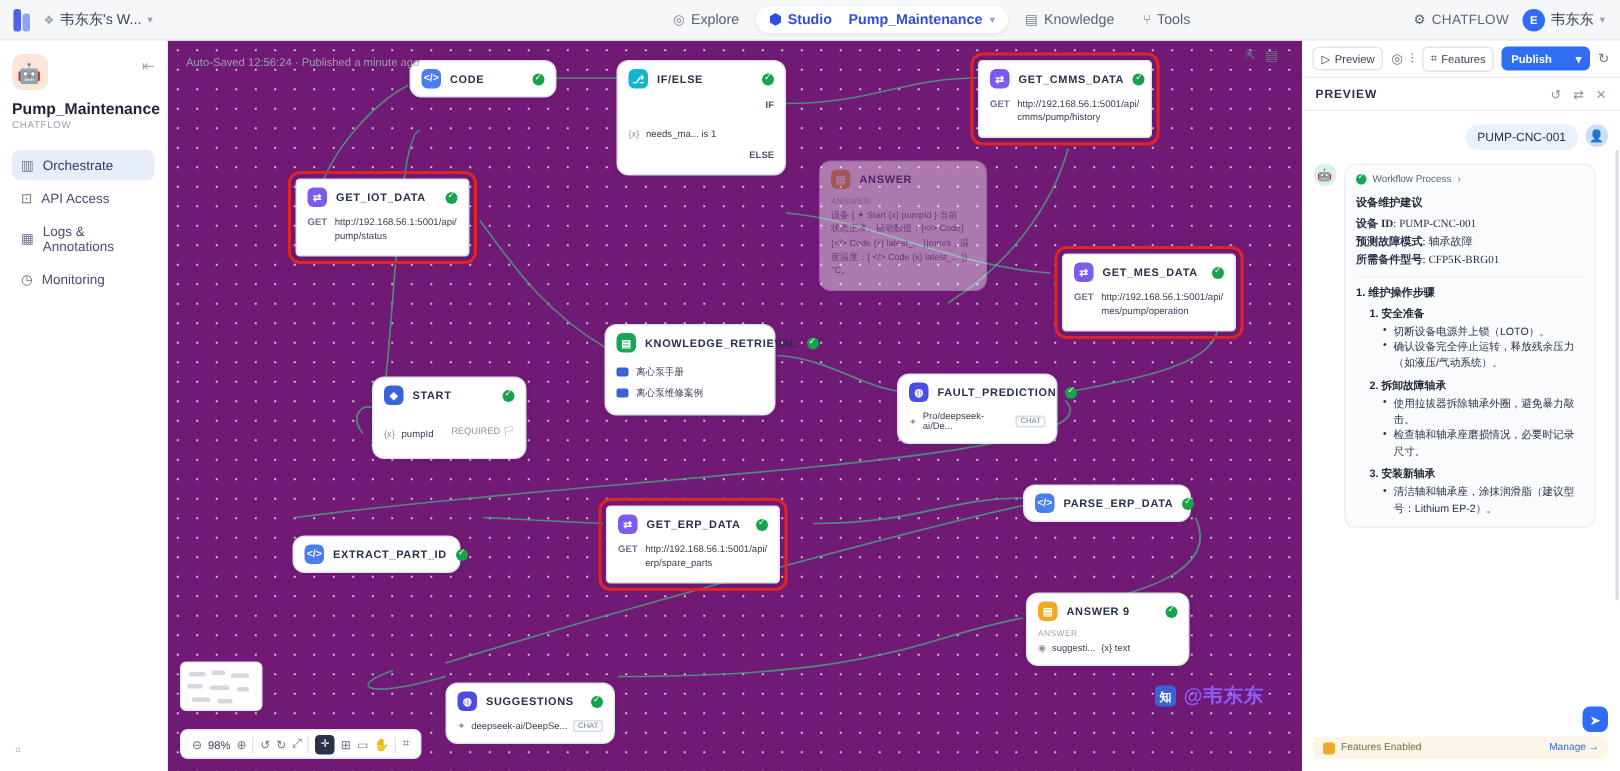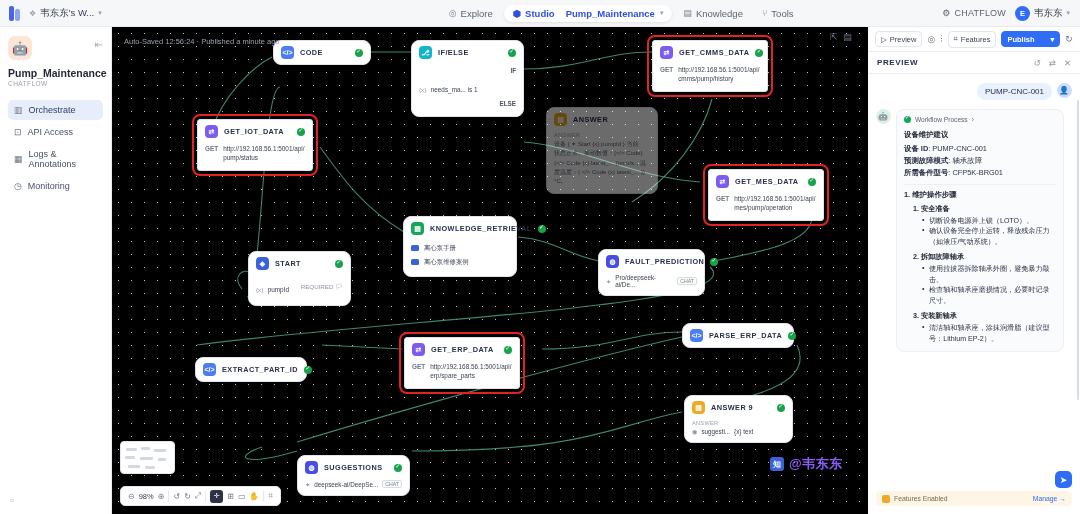--- a/index.html
+++ b/index.html
@@ -71,21 +71,21 @@
   }
   .sb-item.active { background:#e8edfb; color:#2d3e6e; }
   .sb-item .si { font-size:9px; color:#6d7siz; color:#6c7governor; }
   .sb-item .si { font-size:9px; color:#6b7governor; }
   .sb-item .si { font-size:9px; color:#6c7589; }
   .sb-foot { position:absolute; bottom:8px; left:10px; font-size:11px; color:#b6bcc8; }
 
   
   .canvas {
     position:absolute; top:27px; left:112px; width:756px; height:487px;
-    background:#000000; overflow:hidden;
+    background:#701a75; overflow:hidden;
   }
   .canvas::before{
     content:""; position:absolute; inset:0;
     background-image:radial-gradient(#dfe2e9 0.7px, transparent 0.7px);
     background-size:13px 13px; opacity:.85;
   }
   .autosave {
     position:absolute; left:12px; top:10px; font-size:7.5px; color:#9aa1b0; z-index:6;
   }
   svg.edges { position:absolute; inset:0; width:756px; height:487px; z-index:1; }
@@ -183,21 +183,21 @@
     display:flex; align-items:center; justify-content:center; font-size:8px;
   }
   .bubble-bot {
     background:#fafbfc; border:1px solid #edeff3; border-radius:8px;
     padding:6px 7px; width:168px; color:#2a3148;
   }
   .wfproc { display:flex; align-items:center; gap:4px; font-size:6.6px; color:#5b6374; padding-bottom:4px; }
   .wfdot { width:7px; height:7px; border-radius:50%; background:#18a558; position:relative; }
   .wfdot::after{ content:"✓"; position:absolute; left:1px; top:-2px; color:#fff; font-size:5.5px; }
   .bb-h { font-size:7.4px; font-weight:bold; color:#1f2533; margin:3px 0 3px; }
-  .bb-kv { font-size:7.4px; color:#2a3148; line-height:1.6; }
+  .bb-kv { font-size:7.4px; color:#2a3148; line-height:1.6;font-family:Liberation Serif, serif; }
   .bb-kv b { font-weight:bold; }
   .bb-hr { height:1px; background:#eef0f4; margin:5px 0; }
   .ol1 { font-size:7.4px; font-weight:bold; color:#1f2533; margin-top:4px; }
   .ol2 { font-size:7.2px; font-weight:bold; color:#1f2533; margin:4px 0 2px 9px; }
   .li { font-size:7.1px; color:#2a3148; line-height:1.52; margin-left:18px; position:relative; padding-left:7px; }
   .li::before{ content:"•"; position:absolute; left:0; top:-1px; color:#2a3148; }
 
   .compose { position:absolute; bottom:26px; right:8px; }
   .sendbtn {
     width:17px; height:17px; border-radius:5px; background:#2f6df6; color:#fff;

